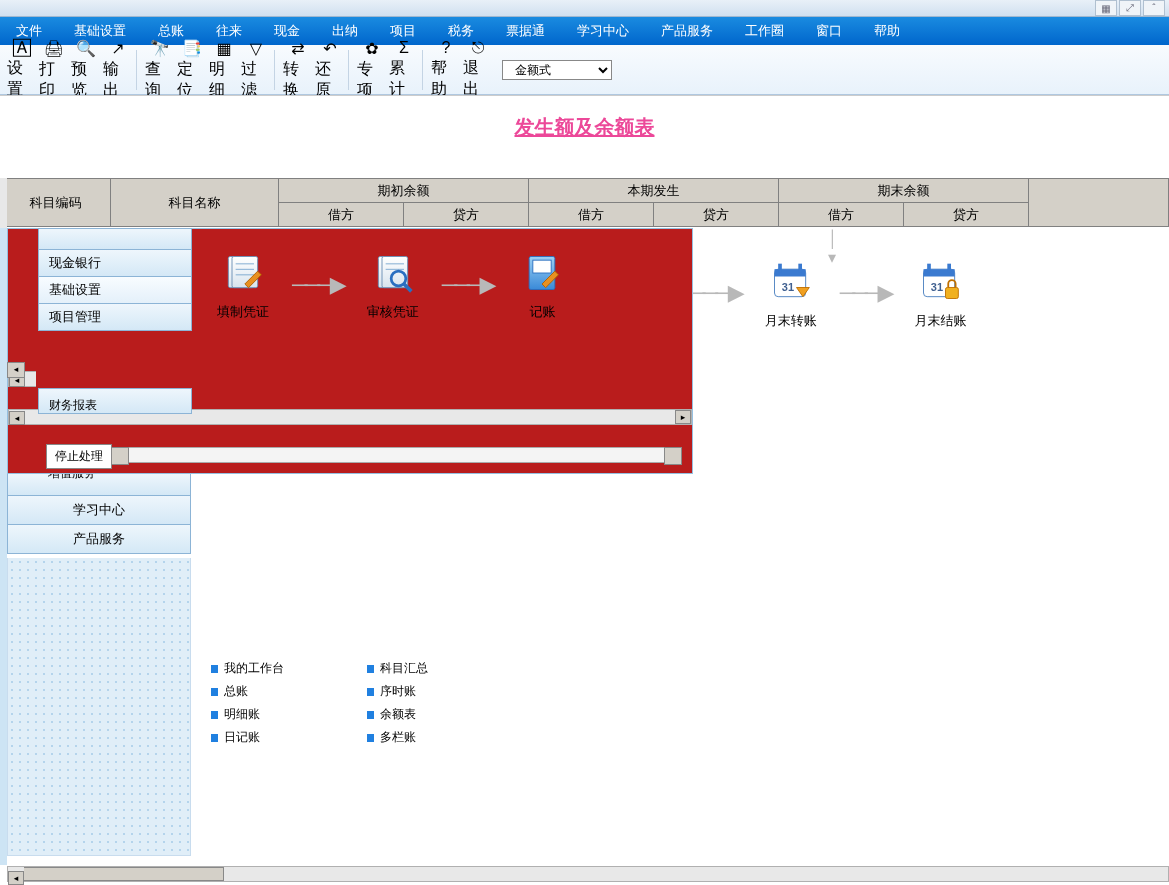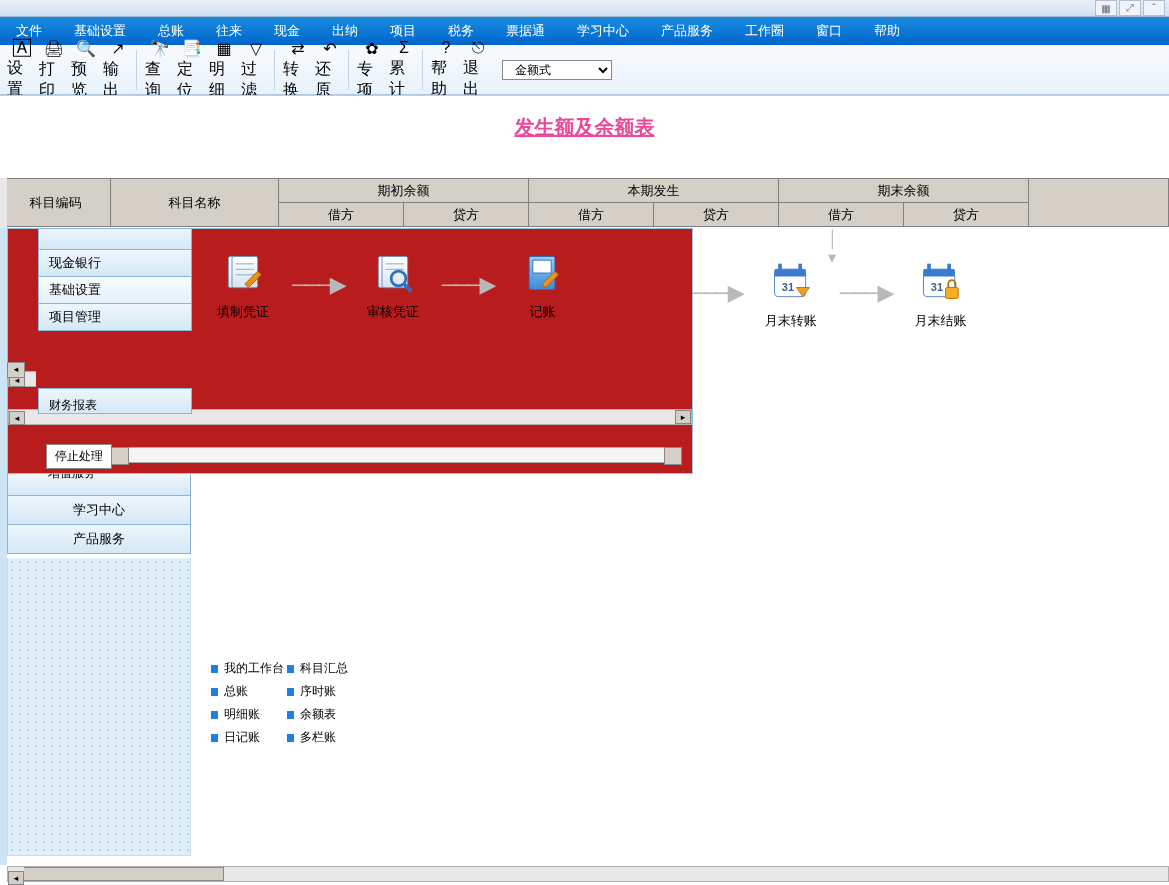--- a/index.html
+++ b/index.html
@@ -53,21 +53,21 @@
 .flow-ext { position: absolute; left: 690px; top: 258px; z-index: 4; display: flex; align-items: flex-start; gap: 14px; }
 .flow-ext .arrow { margin-top: 22px; }
 .arrow-down { position: absolute; left: 828px; top: 230px; color: #b8b8b8; font-size: 16px; z-index: 4; }
 
 .lower-side { position: absolute; left: 7px; top: 474px; width: 184px; z-index: 3; }
 .lower-cutoff { height: 22px; border: 1px solid #8cb4d6; background: linear-gradient(#eef6fc,#d4e8f6); overflow: hidden; padding-left: 40px; line-height: 10px; border-top: none; }
 .lower-btn { height: 30px; border: 1px solid #8cb4d6; background: linear-gradient(#eef6fc,#d4e8f6); display: flex; align-items: center; justify-content: center; margin-top: -1px; cursor: pointer; font-size: 13px; }
 
 .dot-pattern { position: absolute; left: 7px; top: 558px; width: 184px; height: 298px; background-color: #e0eef8; background-image: radial-gradient(#b4d4ec 1px, transparent 1px); background-size: 8px 8px; border: 1px solid #c8dcee; border-top: none; z-index: 2; }
 
-.quick-links { position: absolute; left: 208px; top: 660px; display: flex; z-index: 2; }
+.quick-links { position: absolute; left: 208px; top: 660px; display: flex; gap: 80px; z-index: 2; }
 .ql-col { display: flex; flex-direction: column; gap: 6px; }
 .ql { display: flex; align-items: center; gap: 6px; cursor: pointer; font-size: 13px; }
 .ql .sq { width: 10px; height: 8px; background: linear-gradient(90deg,#fff 0 3px,#2080e0 3px 10px); border: 0; }
 
 .outer-left { position: absolute; left: 0; top: 228px; width: 7px; bottom: 20px; background: #cde4f4; z-index: 1; }
 .tiny-v { position: absolute; left: 7px; top: 362px; width: 18px; height: 16px; background: #d4d0c8; border: 1px solid #888; z-index: 6; text-align: center; font-size: 9px; line-height: 13px; }
 
 .page-track { position: absolute; left: 0; top: 178px; width: 7px; bottom: 20px; background: #e8e8e8; }
 
 .bottom-scroll { position: absolute; left: 7px; bottom: 3px; right: 0; height: 16px; background: #e8e8e8; border: 1px solid #b0b0b0; z-index: 10; }

